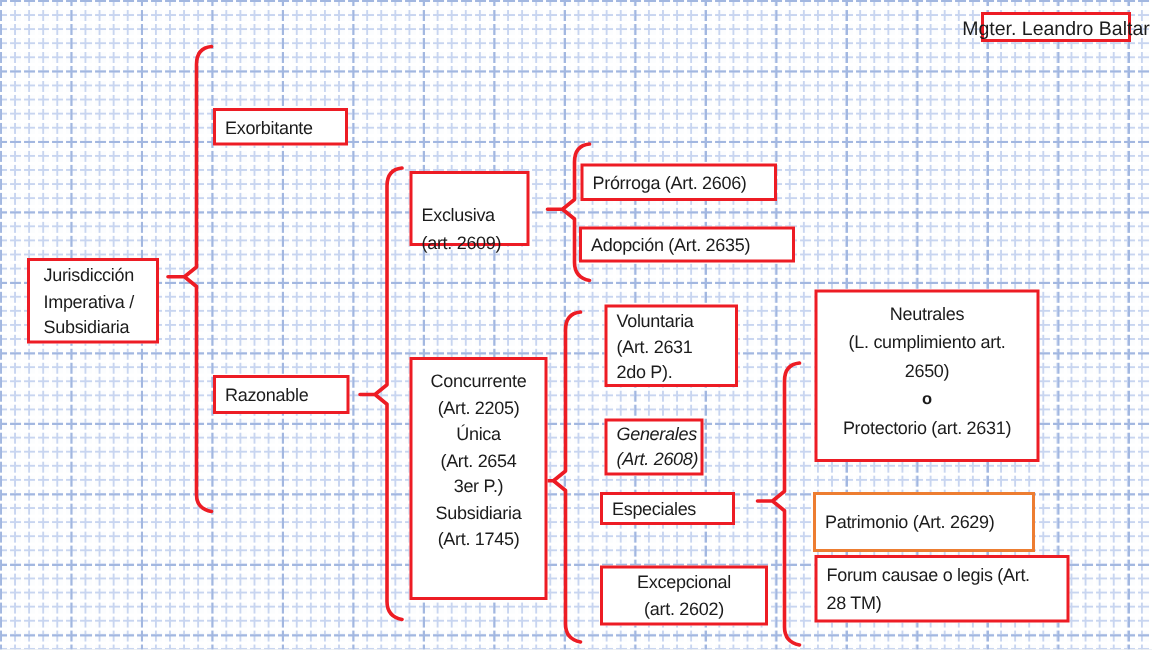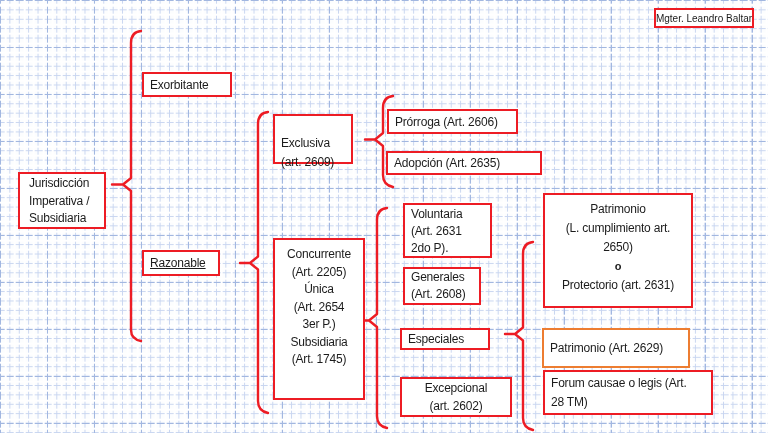--- a/index.html
+++ b/index.html
@@ -27,21 +27,21 @@
   }
   .single{display:flex;align-items:center;padding:0 6px;white-space:nowrap;}
   .center{text-align:center;}
   .orange{border-color:#ED7D31;}
   .ln{line-height:var(--lh,18px);white-space:nowrap;}
   .center .ln{white-space:normal;}
   .pad{padding-left:6px;}
   .bullet-o{font-weight:bold;font-size:11px;}
   .credit{
     display:flex;align-items:center;justify-content:center;
-    font-size:10px;letter-spacing:0;padding:0 2px;white-space:nowrap;
+    font-size:13px;letter-spacing:0;padding:0 2px;white-space:nowrap;
   }
 </style>
 </head>
 <body>
 
 <div class="canvas">
 
   <svg class="braces" width="768" height="433" viewBox="0 0 768 433" fill="none" stroke="#ed1c24" stroke-width="2.4" stroke-linejoin="round" stroke-linecap="round">
     <path d="M141 31 Q131 32 131 43 L131 178 L123 184.5 L131 191 L131 330 Q131 339 141 341 M123 184.5 L112 184.5"></path>
     <path d="M268 112 Q258 113 258 124 L258 256.5 L250 263 L258 269.5 L258 401 Q258 411 268 413 M250 263 L240 263"></path>
@@ -57,34 +57,34 @@
   <div class="box" style="left:18px;top:172px;width:88px;height:57px;--lh:17.5px;padding:1px 2px 0 9px;">
     <div class="ln">Jurisdicción</div>
     <div class="ln">Imperativa /</div>
     <div class="ln">Subsidiaria</div>
   </div>
 
   <div class="box single" style="left:142px;top:72px;width:90px;height:25px;">
     <span>Exorbitante</span>
   </div>
 
-  <div class="box single" style="left:142px;top:250px;width:78px;height:26px;text-decoration:underline;">
+  <div class="box single" style="left:142px;top:250px;width:91px;height:26px;">
     <span>Razonable</span>
   </div>
 
   <div class="box pad" style="left:273px;top:114px;width:80px;height:50px;--lh:19px;padding-top:18px;">
     <div class="ln">Exclusiva</div>
     <div class="ln">(art. 2609)</div>
   </div>
 
   <div class="box single" style="left:387px;top:109px;width:131px;height:25px;">
     <span>Prórroga (Art. 2606)</span>
   </div>
 
-  <div class="box single" style="left:386px;top:151px;width:156px;height:24px;">
+  <div class="box single" style="left:386px;top:151px;width:144px;height:24px;">
     <span>Adopción (Art. 2635)</span>
   </div>
 
   <div class="box center" style="left:273px;top:238px;width:92px;height:162px;--lh:17.5px;padding-top:6px;">
     <div class="ln">Concurrente</div>
     <div class="ln">(Art. 2205)</div>
     <div class="ln"></div>
     <div class="ln">Única</div>
     <div class="ln">(Art. 2654</div>
     <div class="ln">3er P.)</div>
@@ -92,36 +92,36 @@
     <div class="ln">Subsidiaria</div>
     <div class="ln">(Art. 1745)</div>
   </div>
 
   <div class="box pad" style="left:403px;top:203px;width:89px;height:55px;--lh:17px;padding-top:1px;">
     <div class="ln">Voluntaria</div>
     <div class="ln">(Art. 2631</div>
     <div class="ln">2do P).</div>
   </div>
 
-  <div class="box pad" style="left:403px;top:267px;width:78px;height:38px;--lh:17px;">
+  <div class="box pad" style="left:403px;top:279px;width:66px;height:38px;font-style:italic;--lh:17px;">
     <div class="ln">Generales</div>
     <div class="ln">(Art. 2608)</div>
   </div>
 
   <div class="box single" style="left:400px;top:328px;width:90px;height:22px;">
     <span>Especiales</span>
   </div>
 
   <div class="box center" style="left:400px;top:377px;width:112px;height:40px;--lh:18px;">
     <div class="ln">Excepcional</div>
     <div class="ln">(art. 2602)</div>
   </div>
 
   <div class="box center" style="left:543px;top:193px;width:150px;height:115px;--lh:19px;padding-top:5px;">
-    <div class="ln">Patrimonio</div>
+    <div class="ln">Neutrales</div>
     <div class="ln">(L. cumplimiento art.</div>
     <div class="ln">2650)</div>
     <div class="ln bullet-o">o</div>
     <div class="ln">Protectorio (art. 2631)</div>
   </div>
 
   <div class="box single orange" style="left:542px;top:328px;width:148px;height:40px;">
     <span>Patrimonio (Art. 2629)</span>
   </div>
 

